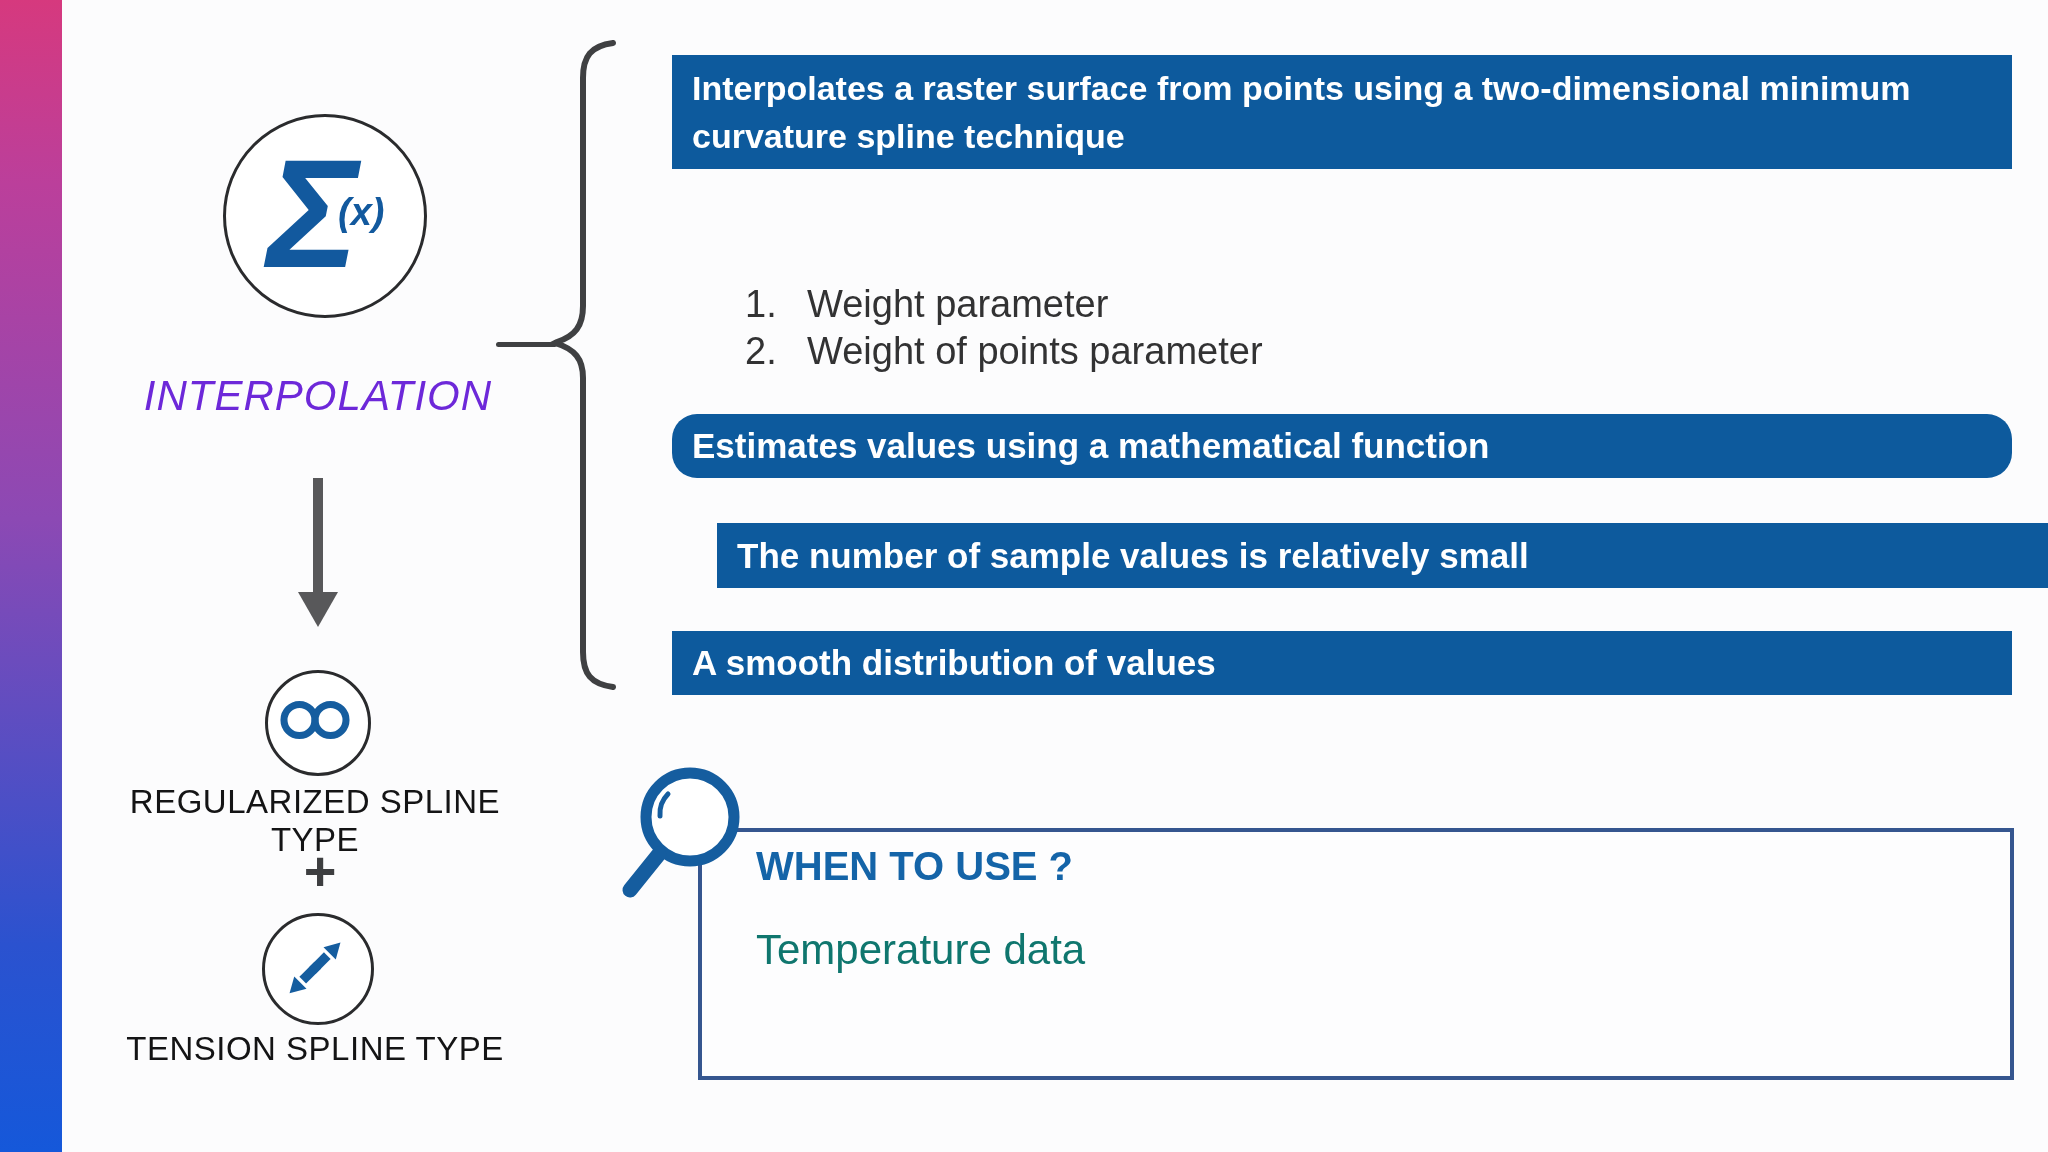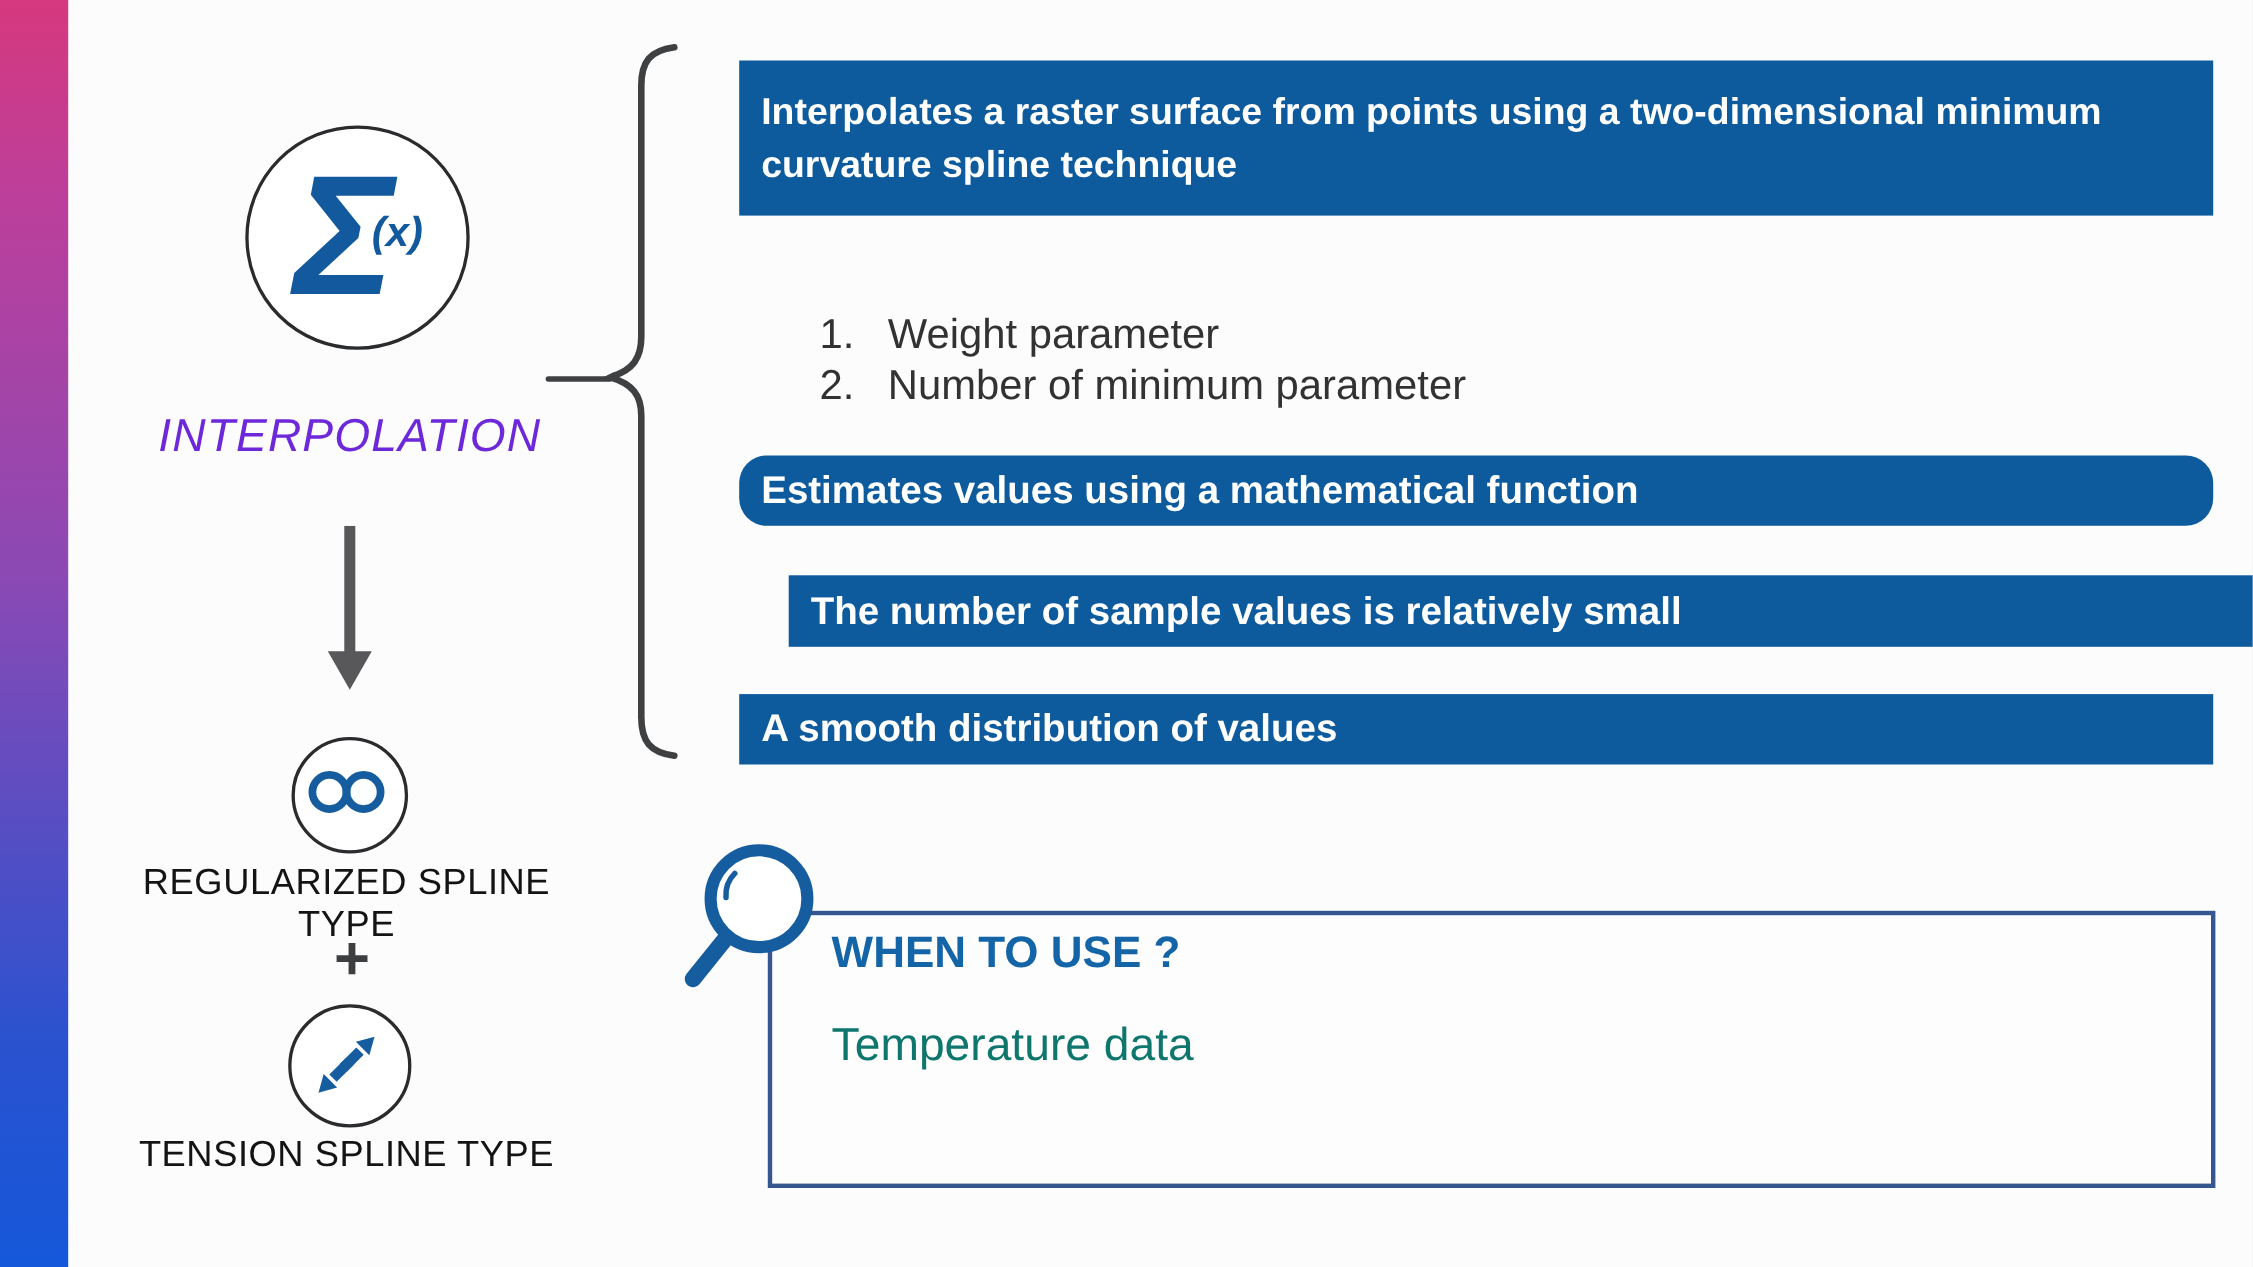--- a/index.html
+++ b/index.html
@@ -52,21 +52,21 @@
   
   .brace{position:absolute;left:541px;top:40px;}
   .connector{position:absolute;left:496px;top:342px;width:61px;height:5px;background:#3f4042;border-radius:3px;}
 
   
   .bar{
     position:absolute;left:672px;width:1340px;background:#0d5a9d;color:#ffffff;
     font-weight:bold;display:flex;flex-direction:column;justify-content:center;
     padding:0 30px 0 20px;box-sizing:border-box;
   }
-  .bar-1{top:55px;height:141px;font-size:34px;line-height:48px;}
+  .bar-1{top:55px;height:114px;font-size:34px;line-height:48px;}
   .bar-2{top:209px;height:58px;font-size:35px;}
   .bar-3{top:414px;height:64px;font-size:35px;border-radius:25px;}
   .bar-4{top:523px;height:65px;font-size:35px;margin-left:45px;}
   .bar-5{top:631px;height:64px;font-size:35px;}
 
   
   .sub-list{position:absolute;left:745px;top:281px;font-size:38px;color:#323233;}
   .sub-item{display:flex;line-height:47px;}
   .sub-num{width:62px;}
 
@@ -131,21 +131,21 @@
     <span>Interpolates a raster surface from points using a two-dimensional minimum curvature spline technique</span>
   </div>
 
   <div class="sub-list">
     <div class="sub-item">
       <span class="sub-num">1.</span>
       <span>Weight parameter</span>
     </div>
     <div class="sub-item">
       <span class="sub-num">2.</span>
-      <span>Number of minimum parameter</span>
+      <span>Weight of points parameter</span>
     </div>
   </div>
 
   <div class="bar bar-3">
     <span>Estimates values using a mathematical function</span>
   </div>
   <div class="bar bar-4">
     <span>The number of sample values is relatively small</span>
   </div>
   <div class="bar bar-5">

